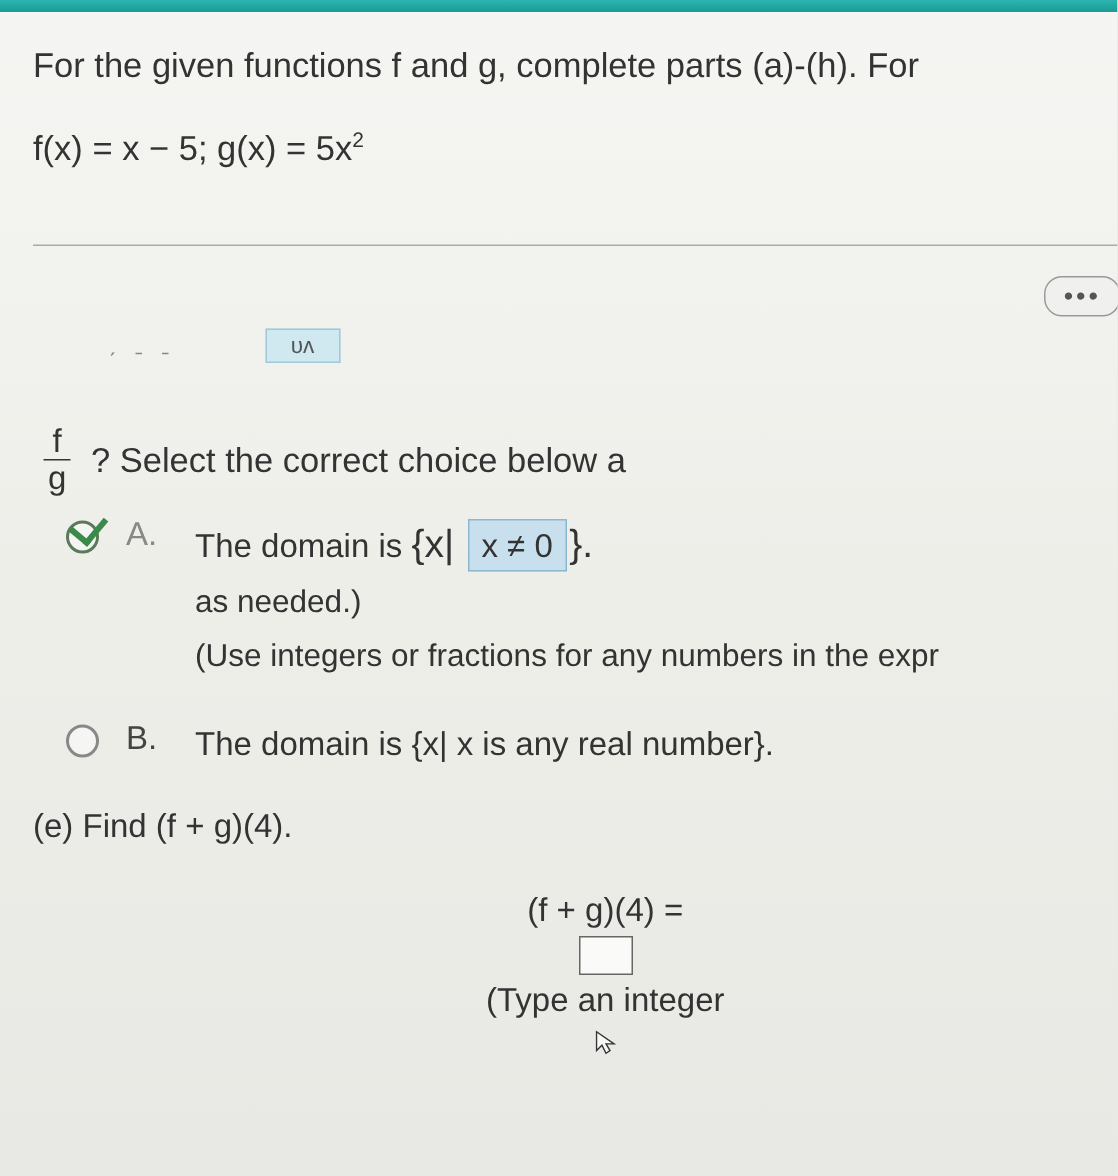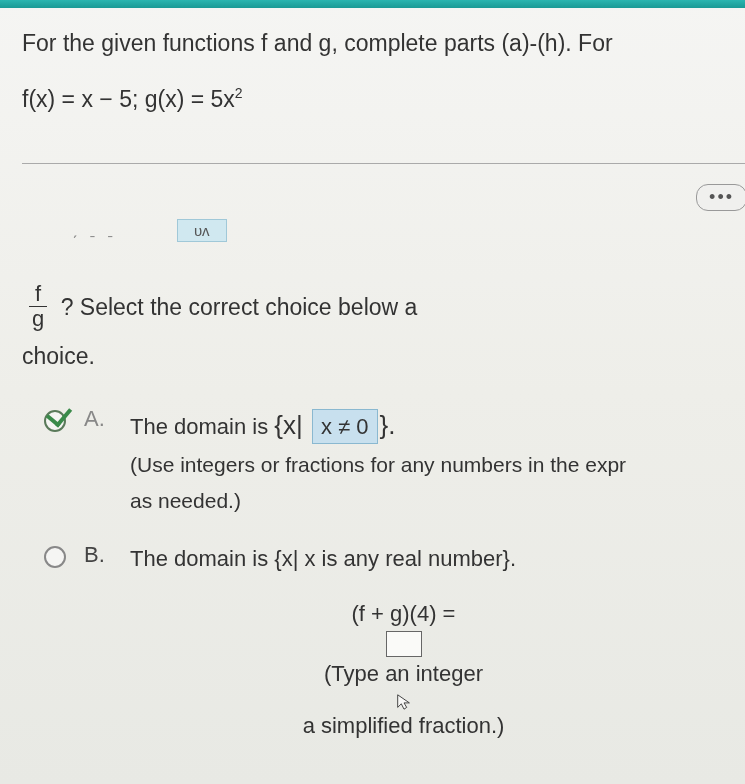--- a/index.html
+++ b/index.html
@@ -231,48 +231,47 @@
     <span class="stub-box">ᴜᴧ</span>
   </div>
 
   <div class="question">
     <span class="fraction">
       <span class="num">f</span>
       <span class="den">g</span>
     </span>
     <span>? Select the correct choice below a</span>
   </div>
-  <div class="choice-word">choice.</div>
 
   <div class="options">
 
     <div class="option checked-block">
       <div class="radio checked"></div>
       <div class="opt-label">A.</div>
       <div class="opt-text">
         <span>The domain is </span><span class="setbrace">{x| </span><span class="answer-box">x ≠ 0</span><span class="setbrace">}.</span>
+        <div class="opt-sub">as needed.)</div>
         <div class="opt-sub">(Use integers or fractions for any numbers in the expr</div>
-        <div class="opt-sub">as needed.)</div>
       </div>
     </div>
 
     <div class="option">
       <div class="radio"></div>
       <div class="opt-label">B.</div>
       <div class="opt-text">The domain is {x| x is any real number}.</div>
     </div>
 
   </div>
 
+  <div class="part-e">(e) Find (f + g)(4).</div>
 
   <div class="final-line">
     <span>(f + g)(4) = </span>
     <span class="input-box"></span>
     <span> (Type an integer </span>
     <span class="cursor-icon">
       <svg viewBox="0 0 20 20">
           <path d="M3 2 L3 16 L7 12 L10 18 L13 16 L10 11 L16 11 Z" fill="#f8f8f6" stroke="#333" stroke-width="1"></path>
         </svg>
     </span>
-    <span>a simplified fraction.)</span>
   </div>
 
 </div>
 
 </body></html>

